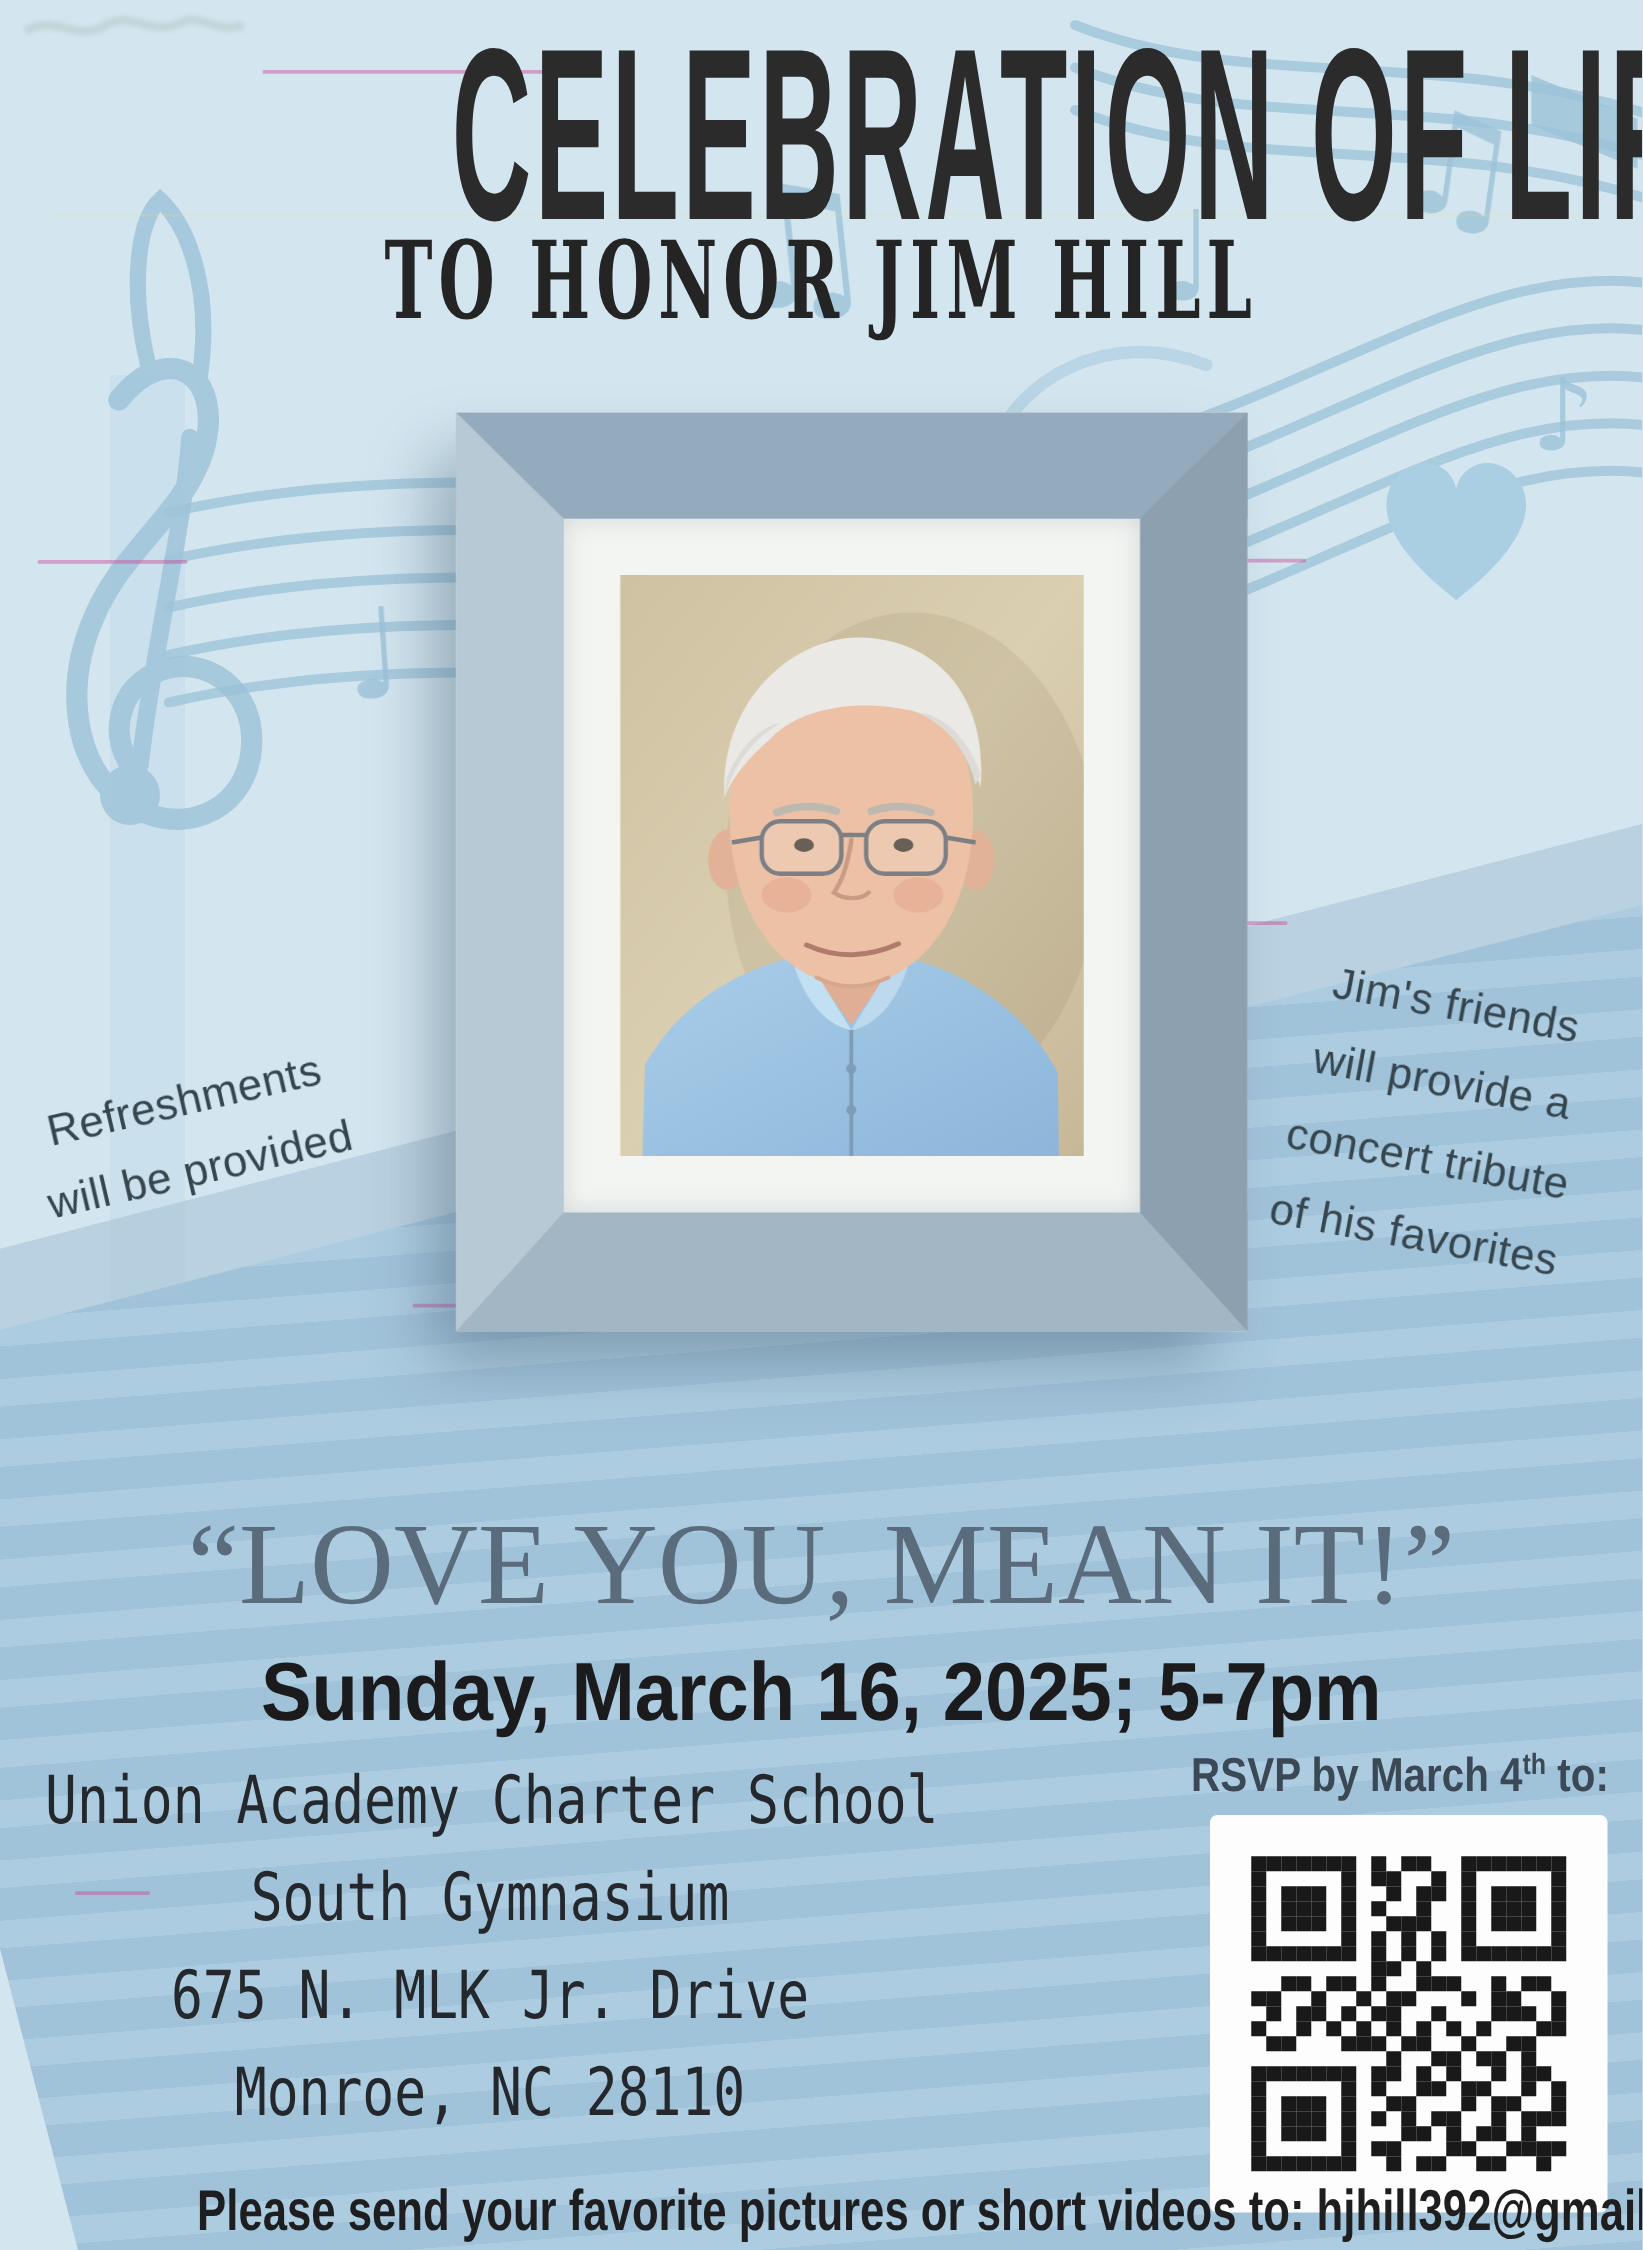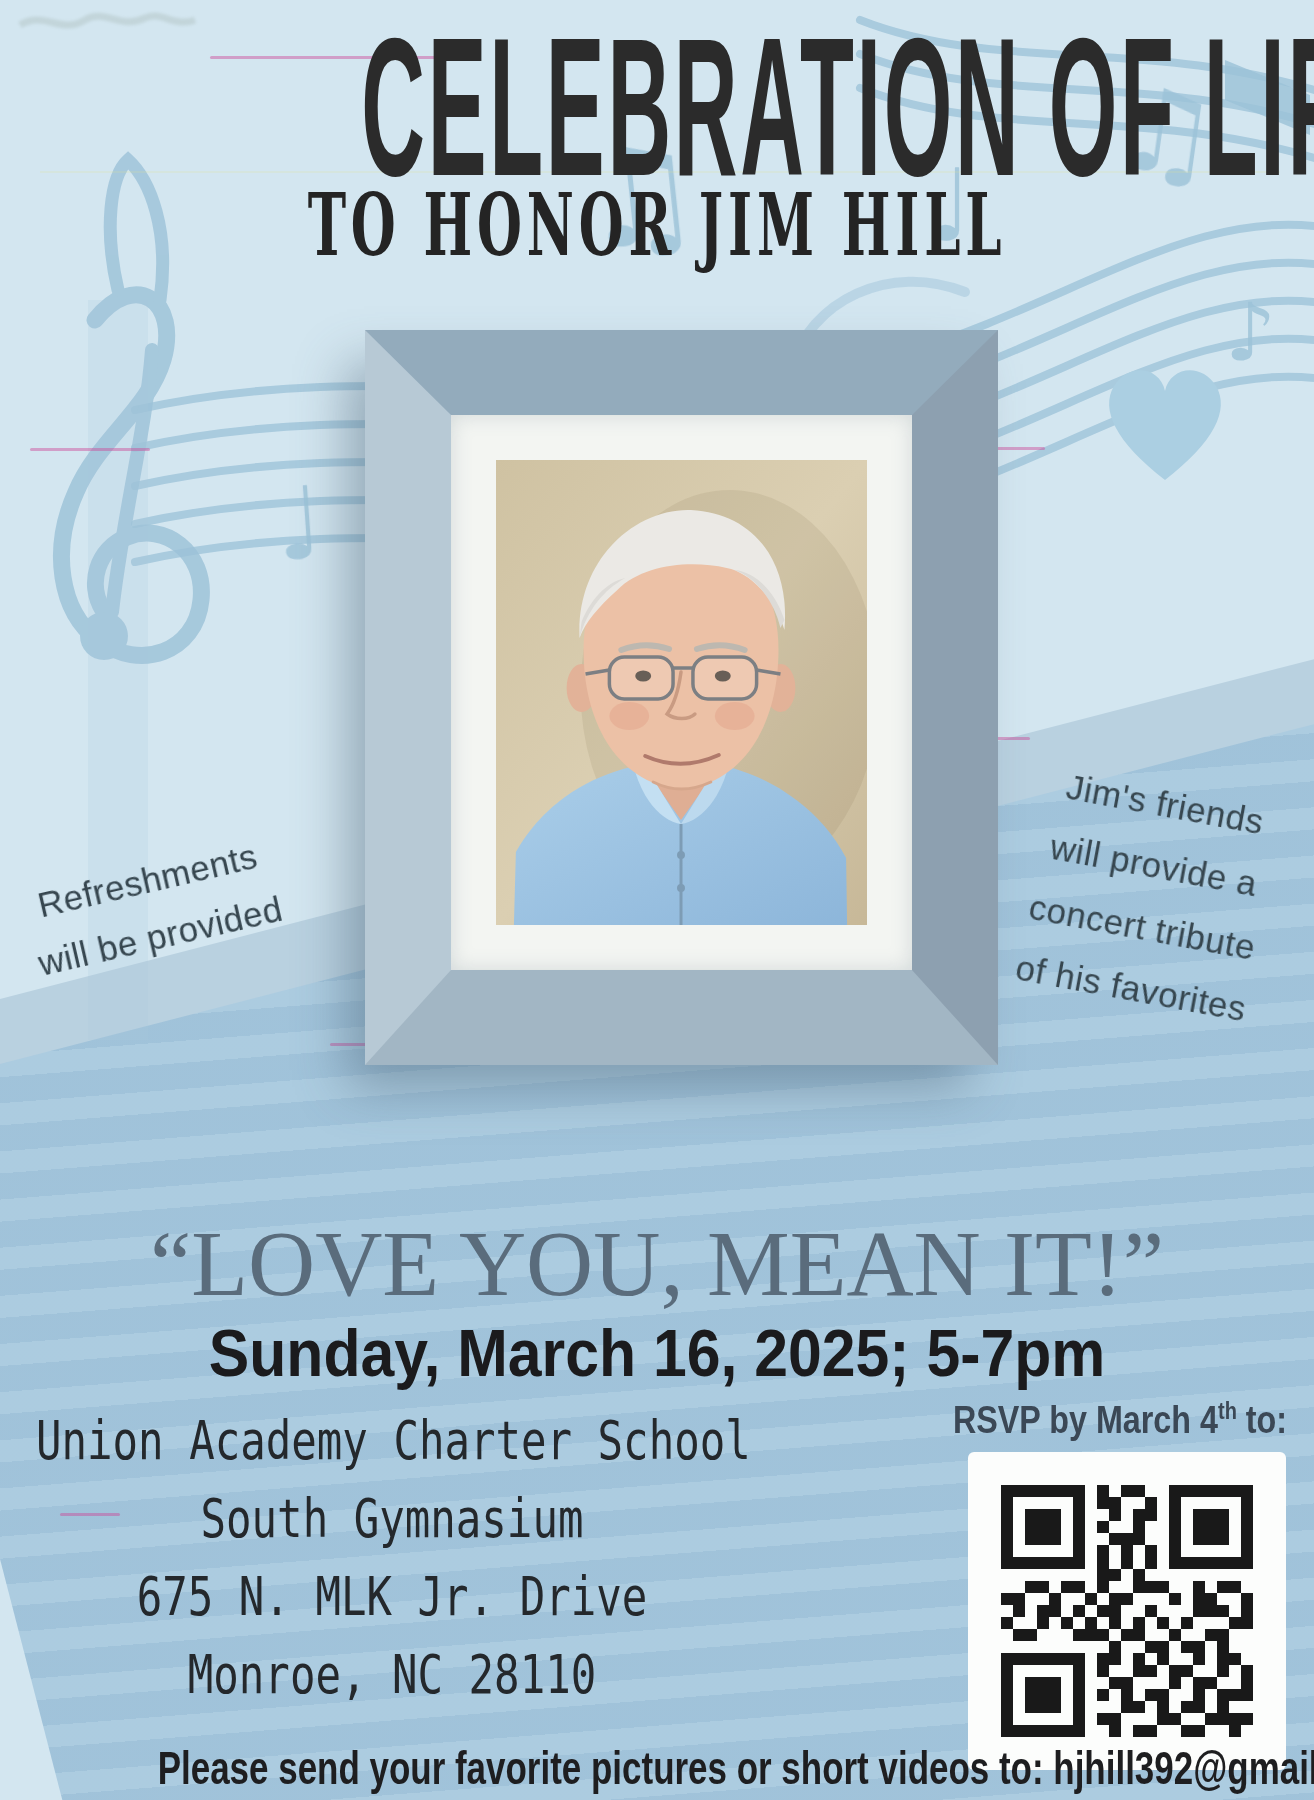--- a/index.html
+++ b/index.html
@@ -38,21 +38,21 @@
     box-shadow:-24px 28px 48px -6px rgba(70,95,115,.45), inset 0 0 20px rgba(110,130,145,.25);}
   #photo{position:absolute;left:45px;top:45px;right:45px;bottom:45px;overflow:hidden;}
   #photo svg{display:block;width:100%;height:100%;}
   
   .aside{color:#36464f;font-size:35px;line-height:1.62;text-align:center;
     letter-spacing:.5px;white-space:nowrap;}
   #aside-left{left:14px;top:852px;width:280px;transform:rotate(-13deg);}
   #aside-right{left:998px;top:772px;width:300px;transform:rotate(10.5deg);line-height:1.78;}
   
   #quote{left:0;right:0;top:1205px;text-align:center;white-space:nowrap;
-    font-family:"Liberation Serif",serif;font-size:93px;line-height:1;color:#5a6c7c;margin-top:12px;}
+    font-family:"Liberation Serif",serif;font-size:93px;line-height:1;color:#5a6c7c;}
   #when{left:0;right:0;top:1320px;text-align:center;white-space:nowrap;
     font-size:66px;line-height:1;font-weight:700;color:#1b1b1d;transform:scaleX(.92);}
   #venue{left:-53px;top:1402px;width:890px;text-align:center;
     font-family:"DejaVu Sans Mono",monospace;font-size:53px;line-height:78px;
     color:#24282c;transform:scaleX(.8);white-space:nowrap;}
   #rsvp{left:920px;top:1398px;width:400px;text-align:center;white-space:nowrap;
     font-size:38px;font-weight:700;color:#3b4856;transform:scaleX(.85);}
   #rsvp sup{font-size:.62em;}
   #qr-box{left:968px;top:1452px;width:318px;height:318px;background:#fcfdfc;
     border-radius:6px;display:flex;align-items:center;justify-content:center;}

